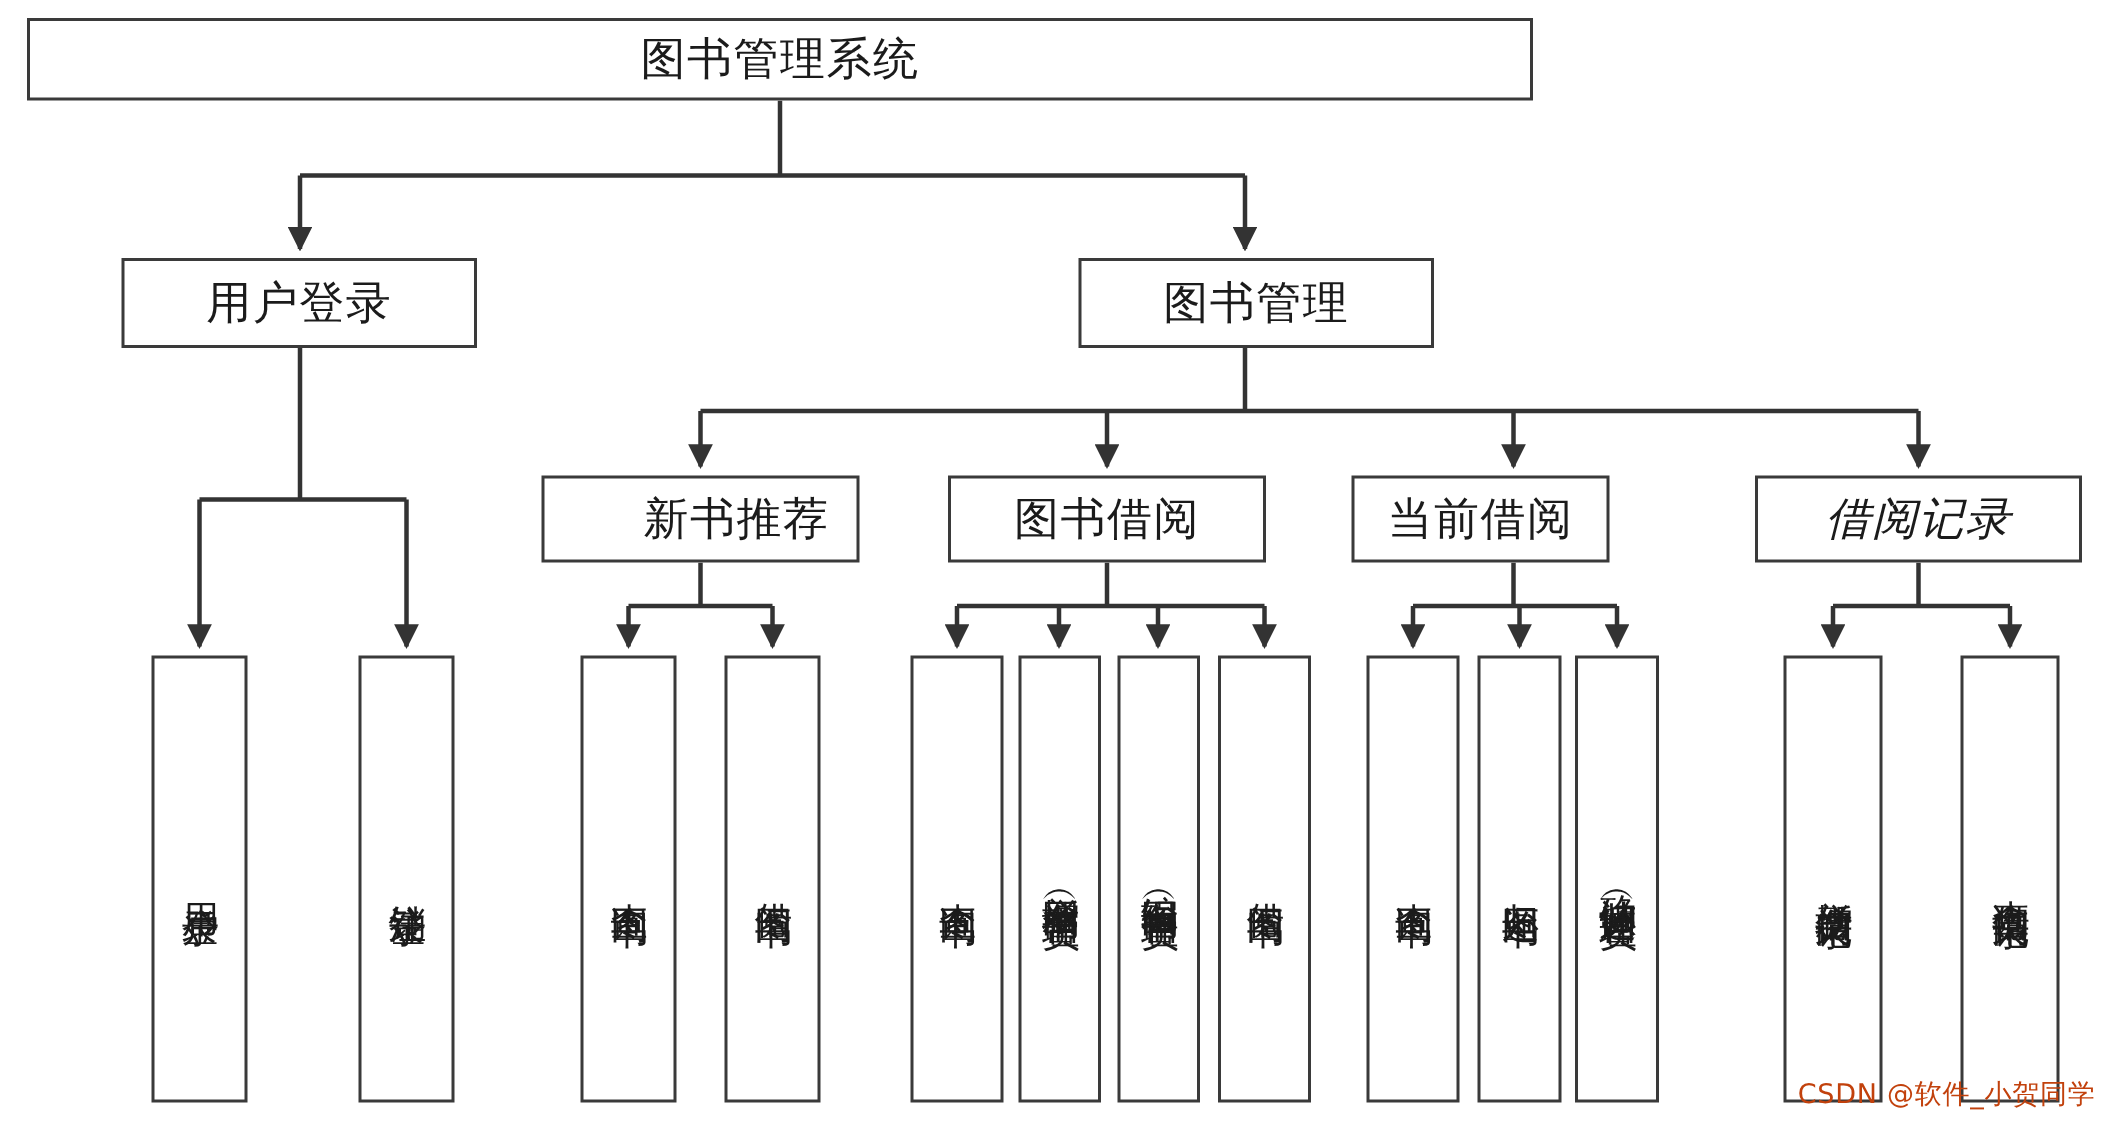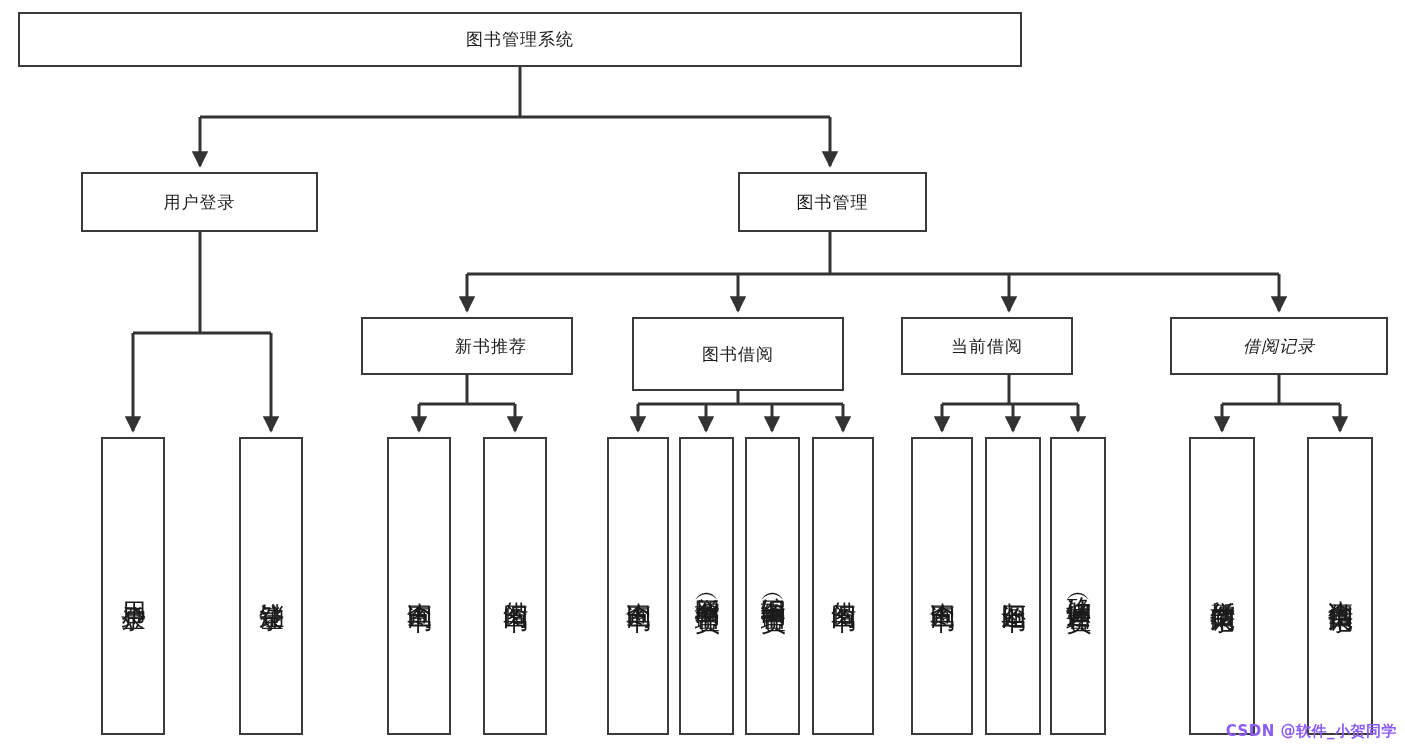--- a/index.html
+++ b/index.html
@@ -29,46 +29,45 @@
     position: absolute;
     box-sizing: border-box;
     background: #ffffff;
     border: 2.5px solid #3a3a3a;
     display: flex;
     align-items: center;
     justify-content: center;
     color: #1b1b1b;
   }
   .node.horiz {
-    font-size: 17px;
+    font-size: 30px;
     letter-spacing: 1px;
   }
   .node.vert {
     writing-mode: vertical-rl;
     text-orientation: upright;
     font-size: 25px;
     line-height: 1.05;
     letter-spacing: 2px;
     padding: 6px 0;
     text-align: center;
   }
   .node.vert .vtext {
     writing-mode: vertical-rl;
     text-orientation: upright;
     white-space: nowrap;
   }
   #watermark {
     position: absolute;
     right: 8px;
     bottom: 6px;
-    font-size: 15px;
-    color: #8b5cf6;
+    font-size: 18px;
+    color: #c2410c;
     letter-spacing: 0.5px;
     user-select: none;
-    font-weight: bold;
   }
 </style>
 </head>
 <body>
 
 <div id="canvas">
 
   <svg id="wires" viewBox="0 0 1405 747" xmlns="http://www.w3.org/2000/svg">
     <defs>
       <marker id="arrow" viewBox="0 0 10 10" refX="9" refY="5" markerWidth="5.5" markerHeight="5.5" orient="auto-start-reverse">
@@ -119,28 +118,28 @@
     </g>
   </svg>
 
   <div class="node horiz" id="node-root" style="left: 18px; top: 12px; width: 1004px; height: 55px;">
     <span>图书管理系统</span>
   </div>
 
   <div class="node horiz" id="node-l2-0" style="left: 81px; top: 172px; width: 237px; height: 60px;">
     <span>用户登录</span>
   </div>
-  <div class="node horiz" id="node-l2-1" style="left: 738px; top: 172px; width: 189px; height: 60px;">
+  <div class="node horiz" id="node-l2-1" style="left: 719px; top: 172px; width: 237px; height: 60px;">
     <span>图书管理</span>
   </div>
 
   <div class="node horiz" id="node-l3-0" style="left: 361px; top: 317px; width: 212px; height: 58px; padding-left: 48px;">
     <span>新书推荐</span>
   </div>
-  <div class="node horiz" id="node-l3-1" style="left: 632px; top: 317px; width: 212px; height: 74px;">
+  <div class="node horiz" id="node-l3-1" style="left: 632px; top: 317px; width: 212px; height: 58px;">
     <span>图书借阅</span>
   </div>
   <div class="node horiz" id="node-l3-2" style="left: 901px; top: 317px; width: 172px; height: 58px;">
     <span>当前借阅</span>
   </div>
   <div class="node horiz" id="node-l3-3" style="left: 1170px; top: 317px; width: 218px; height: 58px; font-style: italic;">
     <span>借阅记录</span>
   </div>
 
   <div class="node vert" id="node-leaf-0" style="left: 101px; top: 437px; width: 64px; height: 298px;">

